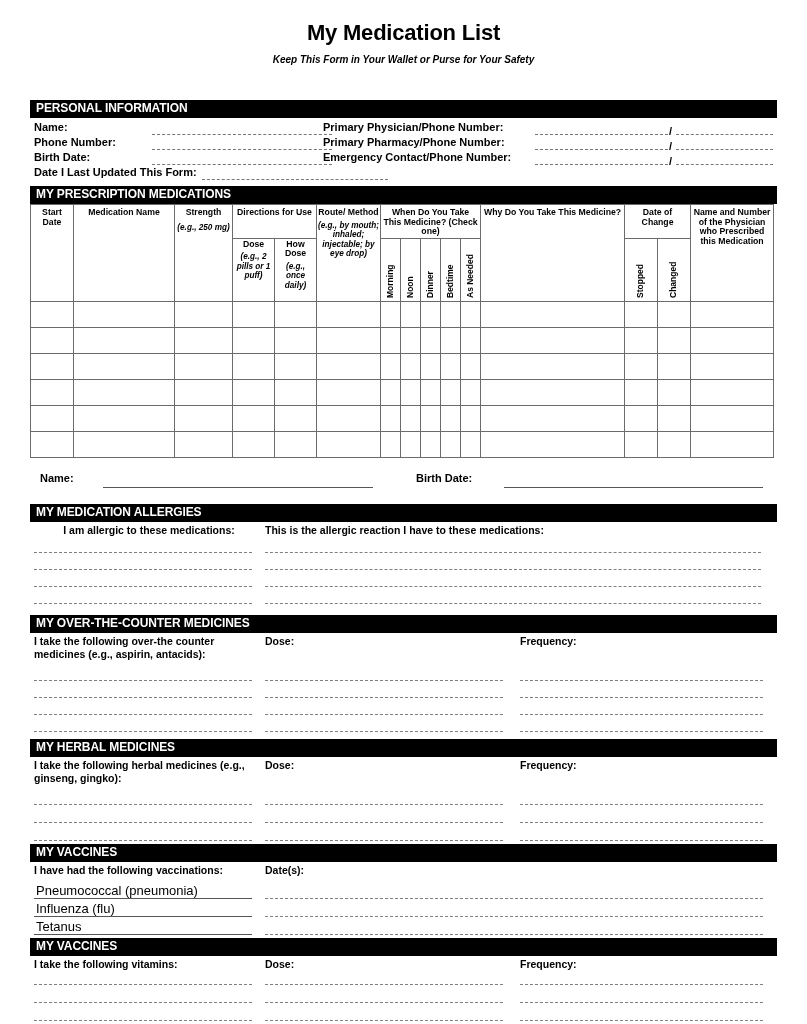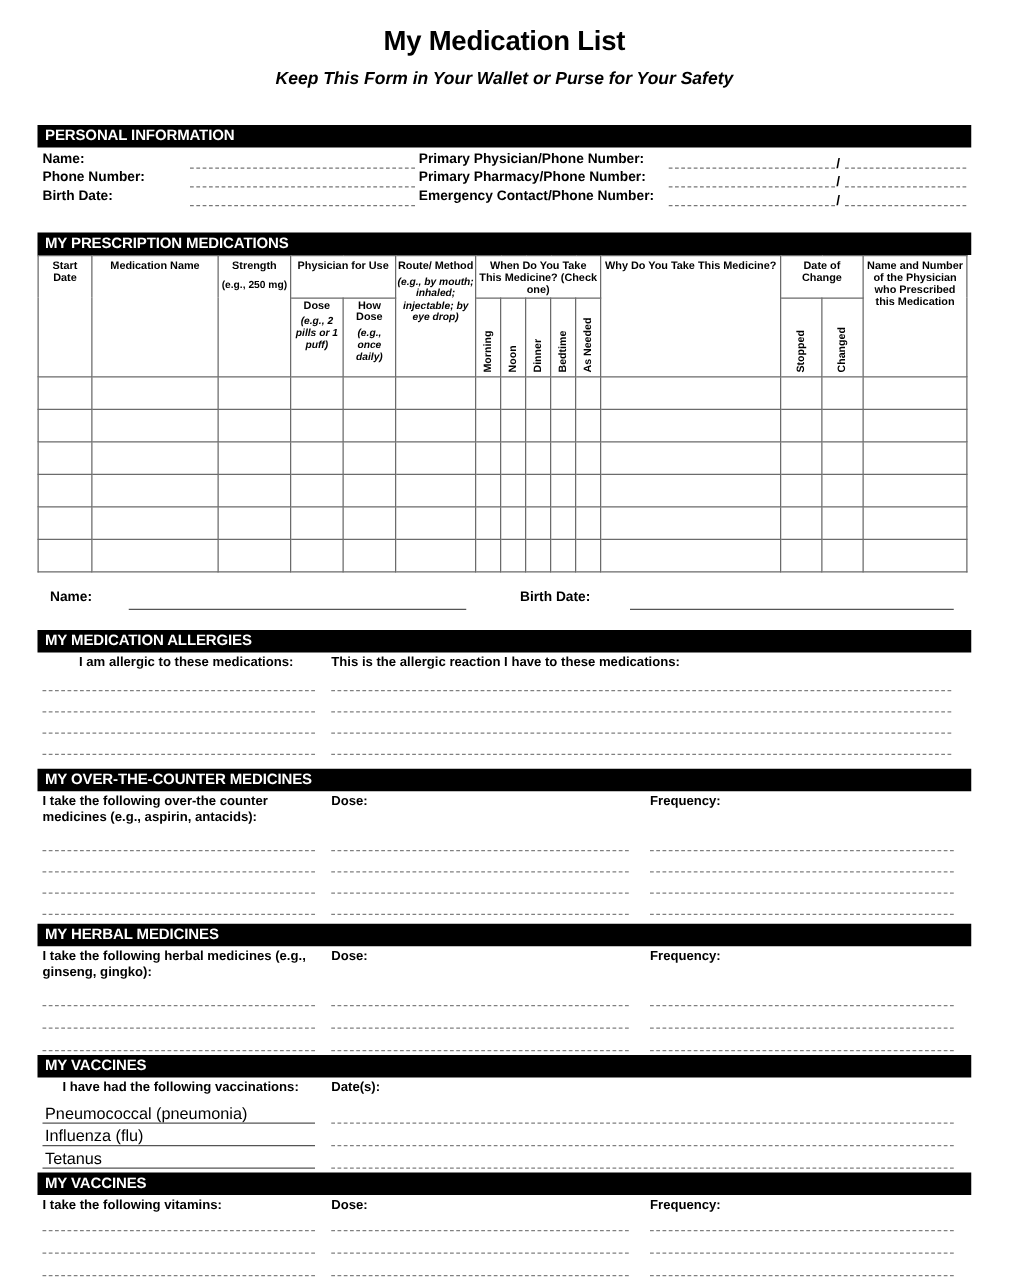--- a/index.html
+++ b/index.html
@@ -23,21 +23,21 @@
   
   .doc-title {
     text-align: center;
     font-size: 22px;
     font-weight: bold;
     letter-spacing: -0.2px;
     margin: 20px 0 0 0;
   }
   .doc-subtitle {
     text-align: center;
-    font-size: 14px;
+    font-size: 10px;
     font-weight: bold;
     font-style: italic;
     margin: 8px 0 0 0;
   }
 
   
   .section-bar {
     background: #000000;
     color: #ffffff;
     font-size: 12px;
@@ -60,21 +60,21 @@
   }
   .sline {
     border-bottom: 1.3px solid #555555;
     height: 0;
   }
 
   
   .pi-wrap { position: relative; font-size: 11px; font-weight: bold; }
   .pi-row { position: relative; height: 15px; }
   .pi-label { position: absolute; left: 4px; top: 0; white-space: nowrap; }
-  .pi-label.r { left: 305px; }
+  .pi-label.r { left: 293px; }
   .pi-line {
     position: absolute;
     bottom: 1px;
     border-bottom: 1px dashed #777777;
   }
   .pi-slash {
     position: absolute;
     bottom: -1px;
     font-weight: bold;
     font-size: 11px;
@@ -93,20 +93,21 @@
     border: 1px solid #6b6b6b;
     padding: 1px 1px;
     vertical-align: top;
     font-weight: bold;
     line-height: 9.5px;
   }
   table.rx th { font-size: 8.7px; }
   .hdr-top { padding-top: 3px !important; }
   .eg {
     display: block;
+    font-style: italic;
     font-weight: bold;
     margin-top: 5px;
     font-size: 8.2px;
     line-height: 9.5px;
   }
   .eg-tight {
     display: block;
     font-style: italic;
     font-weight: bold;
     margin-top: 3px;
@@ -178,20 +179,24 @@
 
       <div class="pi-row">
         <span class="pi-label">Birth Date:</span>
         <span class="pi-line" style="left:122px; width:180px;"></span>
         <span class="pi-label r">Emergency Contact/Phone Number:</span>
         <span class="pi-line" style="left:505px; width:133px;"></span>
         <span class="pi-slash" style="left:639px;">/</span>
         <span class="pi-line" style="left:646px; width:97px;"></span>
       </div>
 
+      <div class="pi-row">
+        <span class="pi-label">Date I Last Updated This Form:</span>
+        <span class="pi-line" style="left:172px; width:186px;"></span>
+      </div>
 
     </div>
   </div>
 
   <div class="block" style="top:166px;">
     <div class="section-bar">MY PRESCRIPTION MEDICATIONS</div>
 
     <table class="rx">
       <colgroup>
         <col style="width:43px">
@@ -211,21 +216,21 @@
         <col style="width:83px">
       </colgroup>
       <thead>
         <tr>
           <th rowspan="2" class="hdr-top">Start Date</th>
           <th rowspan="2" class="hdr-top">Medication Name</th>
           <th rowspan="2" class="hdr-top">
             <span>Strength</span>
             <span class="eg">(e.g., 250 mg)</span>
           </th>
-          <th colspan="2" class="hdr-top">Physician for Use</th>
+          <th colspan="2" class="hdr-top">Directions for Use</th>
           <th rowspan="2" class="hdr-top">
             <span>Route/ Method</span>
             <span class="eg-tight">(e.g., by mouth; inhaled; injectable; by eye drop)</span>
           </th>
           <th colspan="5" class="hdr-top">When Do You Take This Medicine? (Check one)</th>
           <th rowspan="2" class="hdr-top">Why Do You Take This Medicine?</th>
           <th colspan="2" class="hdr-top">Date of Change</th>
           <th rowspan="2" class="hdr-top">Name and Number of the Physician who Prescribed this Medication</th>
         </tr>
         <tr>
@@ -430,21 +435,21 @@
         <span class="dline" style="position: absolute; left: 235px; top: 81px; width: 238px;"></span>
         <span class="dline" style="position: absolute; left: 490px; top: 45px; width: 243px;"></span>
         <span class="dline" style="position: absolute; left: 490px; top: 63px; width: 243px;"></span>
         <span class="dline" style="position: absolute; left: 490px; top: 81px; width: 243px;"></span>
       </div>
   </div>
 
   <div class="block" style="top:824px;">
     <div class="section-bar">MY VACCINES</div>
     <div class="cols" style="height:78px; margin-top:2px;">
-      <span class="col-label" style="left:20px;text-align:center;">I have had the following vaccinations:</span>
+      <span class="col-label" style="left:4px;text-align:center;">I have had the following vaccinations:</span>
       <span class="col-label" style="left:235px;">Date(s):</span>
 
       <span class="vac-name" style="left:6px; top:21px;">Pneumococcal (pneumonia)</span>
       <span class="sline" style="position:absolute; left:4px; top:34px; width:218px;"></span>
       <span class="dline" style="position:absolute; left:235px; top:34px; width:498px;"></span>
 
       <span class="vac-name" style="left:6px; top:39px;">Influenza (flu)</span>
       <span class="sline" style="position:absolute; left:4px; top:52px; width:218px;"></span>
       <span class="dline" style="position:absolute; left:235px; top:52px; width:498px;"></span>
 

